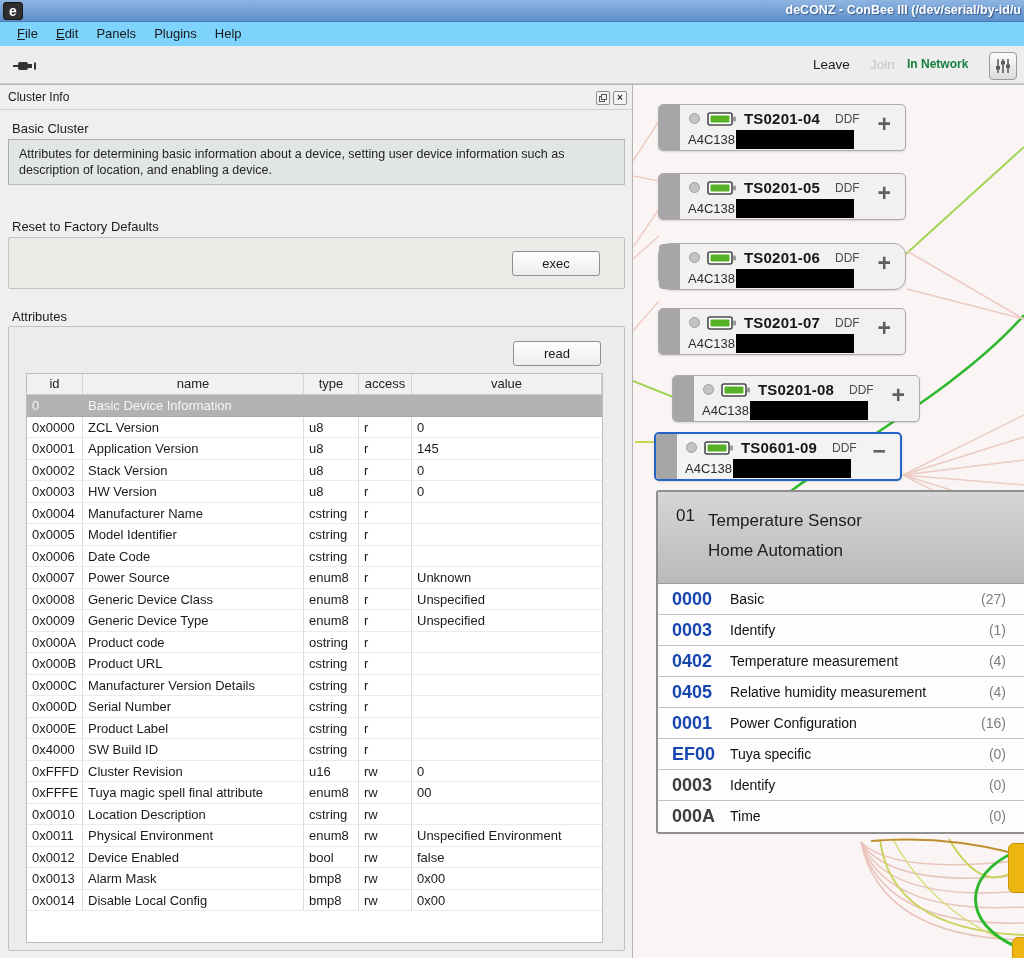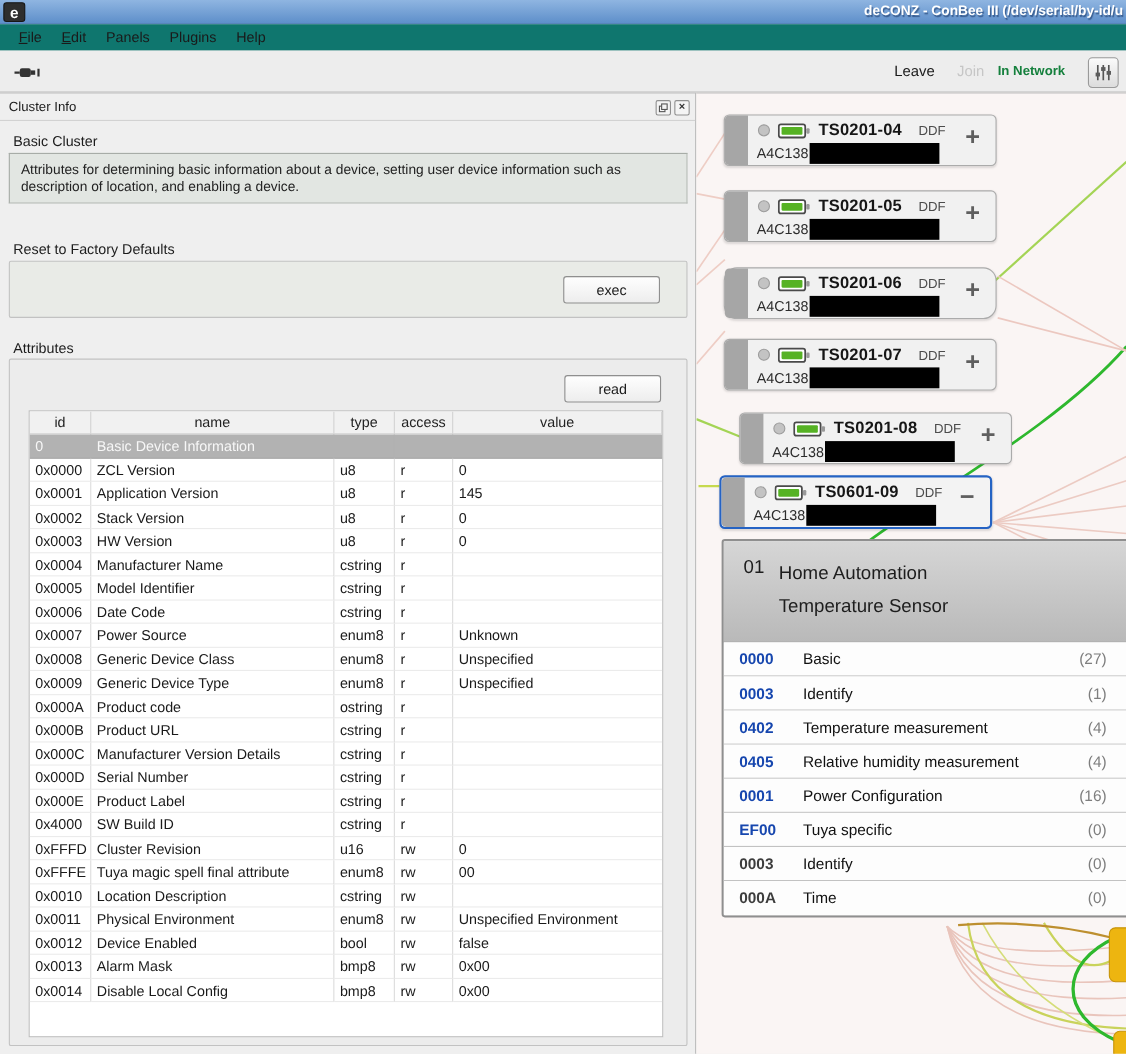--- a/index.html
+++ b/index.html
@@ -10,21 +10,21 @@
   #titlebar { position:absolute; left:0; top:0; width:1024px; height:22px;
     background:linear-gradient(#8fb5e1,#5e8fca); border-bottom:1px solid #4a7ab5; }
   #app-logo { position:absolute; left:3px; top:2px; width:20px; height:18px;
     background:#2e2e2e; border:1px solid #161616; border-radius:3px;
     color:#fff; font-weight:bold; font-size:14px; text-align:center; line-height:16px; }
   #win-title { position:absolute; right:3px; top:3px; font-size:12.5px; font-weight:bold;
     color:#fff; text-shadow:1px 1px 1px rgba(25,55,105,.65); white-space:nowrap; }
 
   
   #menubar { position:absolute; left:0; top:22px; width:1024px; height:24px;
-    background:#0f766e; padding-left:8px; }
+    background:#7dd3fc; padding-left:8px; }
   .menu-item { display:inline-block; padding:4px 9px 0 9px; font-size:13px; color:#1a1a1a; }
 
   
   #toolbar { position:absolute; left:0; top:46px; width:1024px; height:38px; background:#ededed;
     border-bottom:1px solid #c9c9c9; }
   #usb-icon { position:absolute; left:13px; top:13px; }
   #leave-label { position:absolute; left:813px; top:11px; font-size:13.5px; color:#1b1b1b; font-weight:500; }
   #join-label  { position:absolute; left:870px; top:11px; font-size:13.5px; color:#c6c6c6; font-weight:500; }
   #network-status { position:absolute; left:907px; top:11px; font-size:12px; font-weight:bold; color:#15803d; }
   #net-config-btn { position:absolute; left:989px; top:52px; width:28px; height:28px;
@@ -101,21 +101,21 @@
   
   #cluster-panel { position:absolute; left:23px; top:405px; width:378px;
     border:2px solid #8f8f8f; border-radius:3px; background:#fff; }
   #cluster-panel-header { height:92px; background:linear-gradient(#d6d6d6,#b9b9b9);
     border-bottom:1px solid #9a9a9a; padding:14px 0 0 18px; display:flex; gap:13px; }
   #cp-endpoint { font-size:17px; color:#1d1d1d; }
   .cp-line { font-size:17px; color:#1d1d1d; line-height:30px; }
   .cluster-row { display:flex; height:31px; line-height:30px; border-bottom:1px solid #c2c2c2;
     background:#fdfdfd; padding:0 26px 0 14px; }
   .cluster-row:last-child { border-bottom:none; }
-  .cid { width:58px; font-size:14px; font-weight:bold; }
+  .cid { width:58px; font-size:18px; font-weight:bold; }
   .cid.srv { color:#1646ae; }
   .cid.cli { color:#3d3d3d; }
   .cname { flex:1; font-size:14px; color:#111; }
   .ccount { font-size:14px; color:#7e7e7e; }
 
   .mini-node { position:absolute; background:#edb510; border:1px solid #c79408; border-radius:6px; }
   #mini-node-1 { left:375px; top:758px; width:34px; height:50px; }
   #mini-node-2 { left:379px; top:852px; width:34px; height:26px; }
 </style>
 </head>
@@ -524,22 +524,22 @@
           <span class="node-addr">A4C138</span>
           <span class="node-redact"></span>
         </div>
       </div>
     </div>
 
   <div id="cluster-panel">
     <div id="cluster-panel-header">
       <span id="cp-endpoint">01</span>
       <span>
+        <div class="cp-line">Temperature Sensor</div>
         <div class="cp-line">Home Automation</div>
-        <div class="cp-line">Temperature Sensor</div>
       </span>
     </div>
     <div id="cluster-rows">
         <div class="cluster-row">
           <span class="cid srv">0000</span>
           <span class="cname">Basic</span>
           <span class="ccount">(27)</span>
         </div>
         <div class="cluster-row">
           <span class="cid srv">0003</span>

